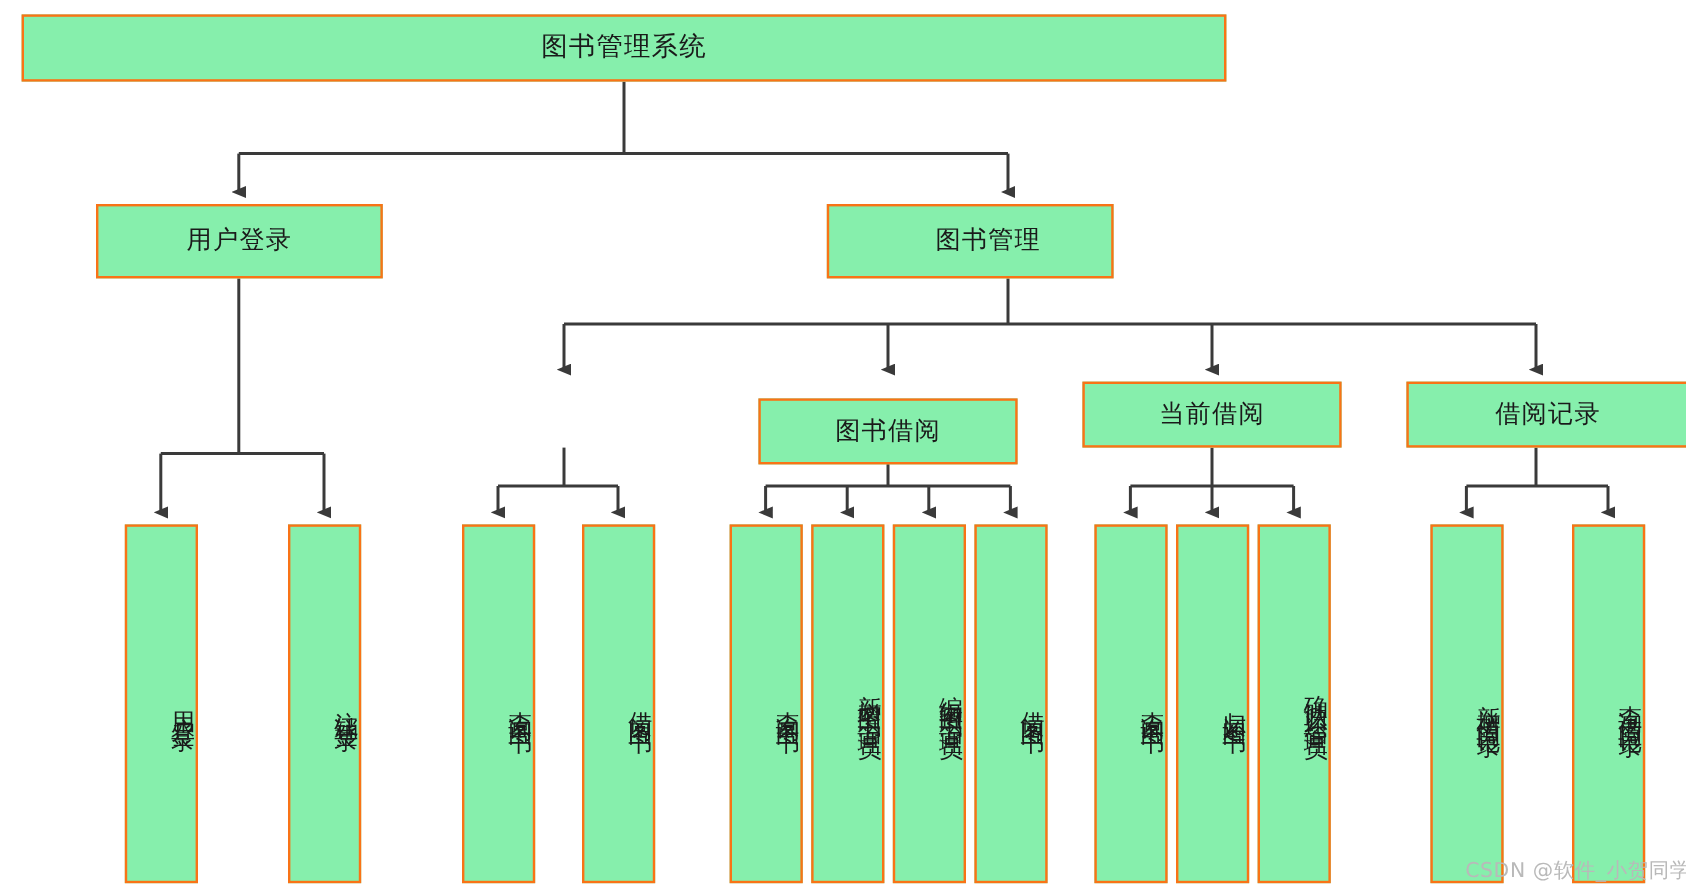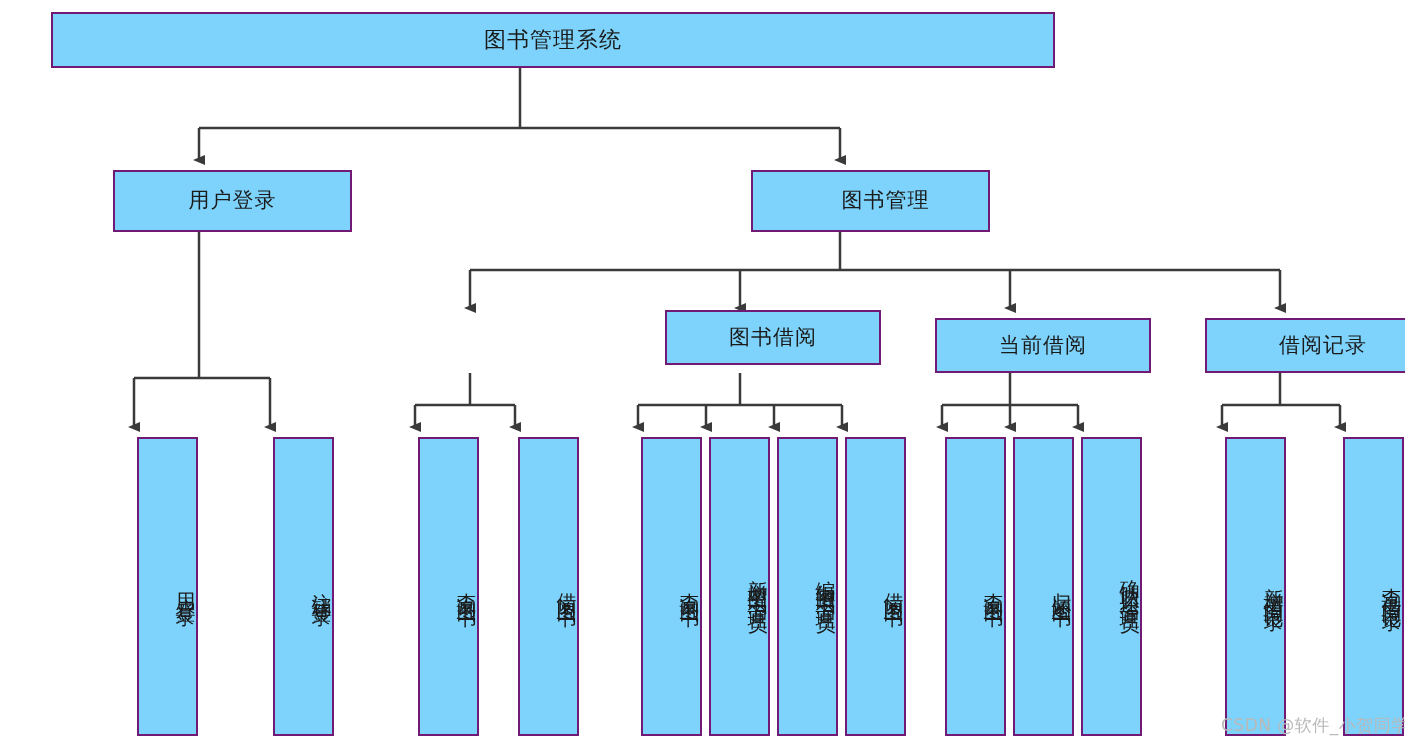--- a/index.html
+++ b/index.html
@@ -22,27 +22,26 @@
     position: absolute;
     left: 0;
     top: 0;
     width: 1405px;
     height: 747px;
     pointer-events: none;
   }
   .node {
     position: absolute;
     box-sizing: border-box;
-    background: #7dd3fc;
-    border: 2px solid #701a75;
+    background: #86efac;
+    border: 2px solid #f97316;
     display: flex;
     align-items: center;
     justify-content: center;
     color: #1a1a1a;
-    margin-left: 33px;
   }
   .node-h {
     font-size: 21px;
     letter-spacing: 1px;
     line-height: 1.1;
   }
   .node-root {
     font-size: 22px;
   }
   .node-v {
@@ -121,23 +120,23 @@
       <path d="M1280,373 L1280,405"></path>
       <path d="M1222,405 L1340,405"></path>
       <path d="M1222,405 L1222,427" marker-end="url(#arrow)"></path>
       <path d="M1340,405 L1340,427" marker-end="url(#arrow)"></path>
     </g>
   </svg>
 
   <div class="node node-h node-root" style="left:18px; top:12px; width:1004px; height:56px;">图书管理系统</div>
 
   <div class="node node-h" style="left:80px; top:170px; width:239px; height:62px;">用户登录</div>
-  <div class="node node-h" style="left:718px; top:170px; width:239px; height:62px;padding-left:30px;">图书管理</div>
+  <div class="node node-h" style="left:689px; top:170px; width:239px; height:62px;padding-left:30px;">图书管理</div>
 
-  <div class="node node-h" style="left:632px; top:310px; width:216px; height:55px;">图书借阅</div>
+  <div class="node node-h" style="left:632px; top:332px; width:216px; height:55px;">图书借阅</div>
   <div class="node node-h" style="left:902px; top:318px; width:216px; height:55px;">当前借阅</div>
   <div class="node node-h" style="left:1172px; top:318px; width:236px; height:55px;">借阅记录</div>
 
   <div class="node node-v" style="left:104px; top:437px; width:61px; height:299px;">
     <span class="vlabel">用户登录</span>
   </div>
   <div class="node node-v" style="left:240px; top:437px; width:61px; height:299px;">
     <span class="vlabel">注销登录</span>
   </div>
 

